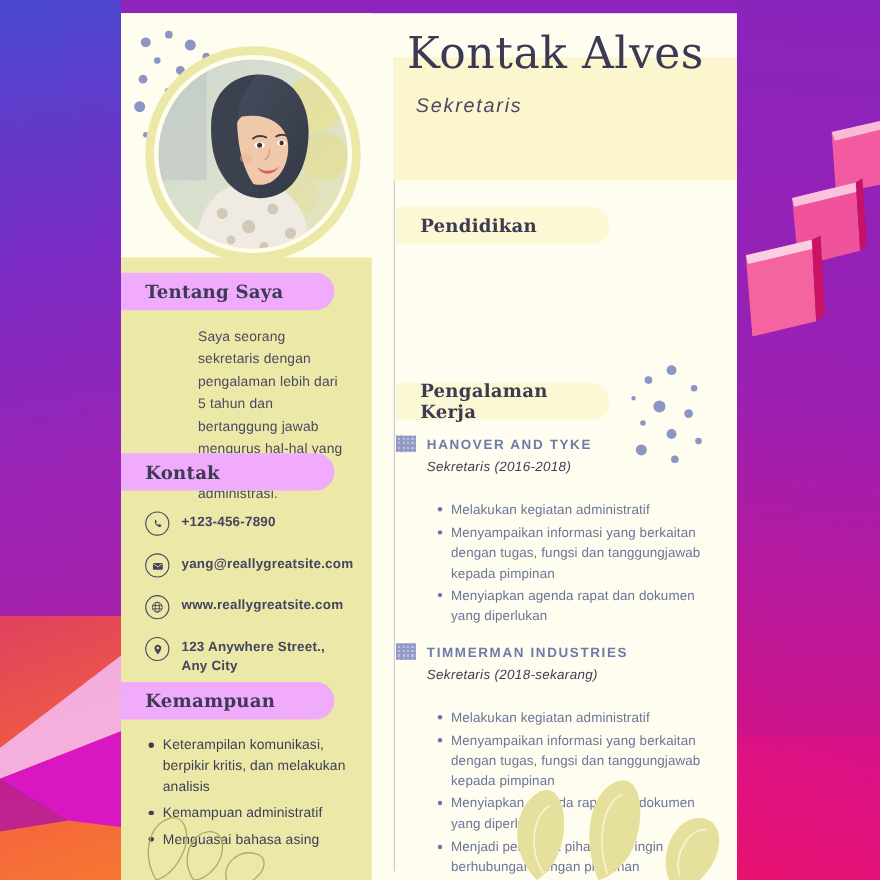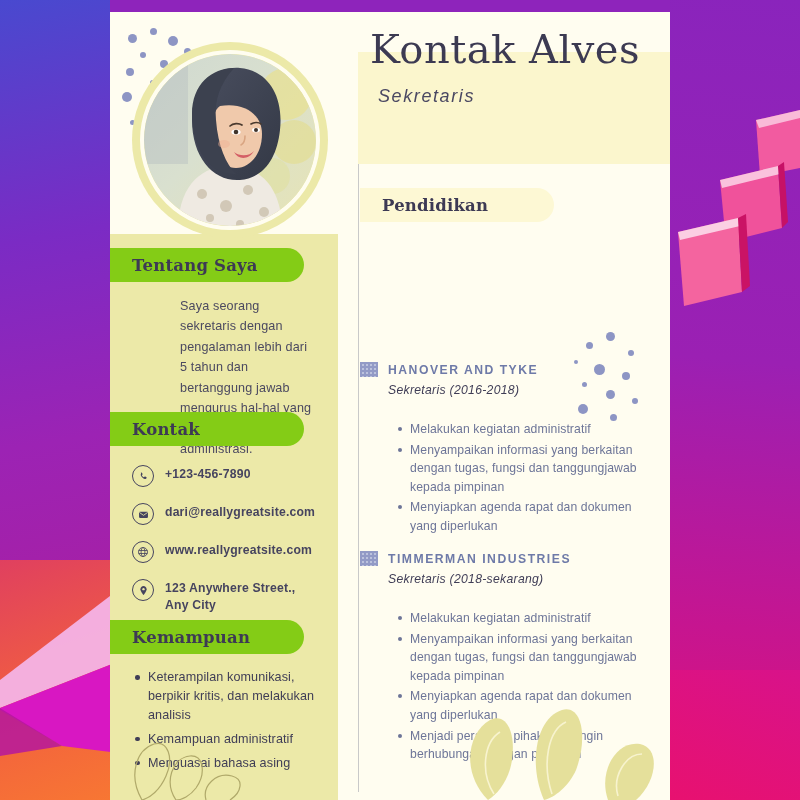--- a/index.html
+++ b/index.html
@@ -64,21 +64,21 @@
 
   
   .pill {
     position: relative; display: flex; align-items: center;
     height: 34px; border-radius: 0 17px 17px 0;
     background: #fdf8d4; padding-left: 22px;
     font-family: "DejaVu Serif", "Liberation Serif", serif;
     font-weight: bold; font-size: 16.5px; color: #3d3a54;
     letter-spacing: .2px;
   }
-  .sidebar .pill { background: #84cc16; width: 172px; }
+  .sidebar .pill { background: #f0abfc; width: 172px; }
 
   .side-block { position: absolute; left: 0; width: 228px; }
   .side-body {
     padding: 14px 22px 0 22px;
     font-size: 12.6px; line-height: 1.62; color: #4b4960;
     letter-spacing: .15px;
     margin-left: 48px;
   }
 
   .contact-list { margin: 18px 0 0 0; padding: 0 18px 0 22px; list-style: none; }
@@ -280,21 +280,21 @@
           </span>
           <span class="ctext">+123-456-7890</span>
         </li>
         <li class="contact-item">
           <span class="cicon">
             <svg width="11" height="11" viewBox="0 0 16 16" fill="currentColor">
               <rect x="1.5" y="4" width="13" height="9" rx="1.2"></rect>
               <path d="M2 5l6 4.2L14 5" stroke="#ece9a8" stroke-width="1.2" fill="none"></path>
             </svg>
           </span>
-          <span class="ctext">dari@reallygreatsite.com</span>
+          <span class="ctext">yang@reallygreatsite.com</span>
         </li>
         <li class="contact-item">
           <span class="cicon">
             <svg width="12" height="12" viewBox="0 0 16 16" fill="none" stroke="currentColor" stroke-width="1.1">
               <circle cx="8" cy="8" r="6"></circle>
               <ellipse cx="8" cy="8" rx="2.6" ry="6"></ellipse>
               <path d="M2.2 6h11.6M2.2 10h11.6"></path>
             </svg>
           </span>
           <span class="ctext">www.reallygreatsite.com</span>
@@ -348,20 +348,21 @@
       <div class="dot" style="left:256px;top:352px;width:11px;height:11px;"></div>
       <div class="dot" style="left:284px;top:360px;width:8px;height:8px;"></div>
       <div class="dot" style="left:244px;top:370px;width:5px;height:5px;"></div>
       <div class="dot" style="left:268px;top:378px;width:9px;height:9px;"></div>
       <div class="dot" style="left:294px;top:386px;width:6px;height:6px;"></div>
       <div class="dot" style="left:240px;top:392px;width:10px;height:10px;"></div>
       <div class="dot" style="left:272px;top:402px;width:7px;height:7px;"></div>
     </div>
 
     <div class="main-block" style="top:336px;">
+      <div class="pill">Pengalaman Kerja</div>
 
       <div class="entry">
         <div class="entry-head">
           <span class="grid-icon"></span>
           <span class="org">HANOVER AND TYKE</span>
         </div>
         <div class="sub">Sekretaris (2016-2018)</div>
         <ul class="jbullets">
           <li>Melakukan kegiatan administratif</li>
           <li>Menyampaikan informasi yang berkaitan dengan tugas, fungsi dan tanggungjawab kepada pimpinan</li>

